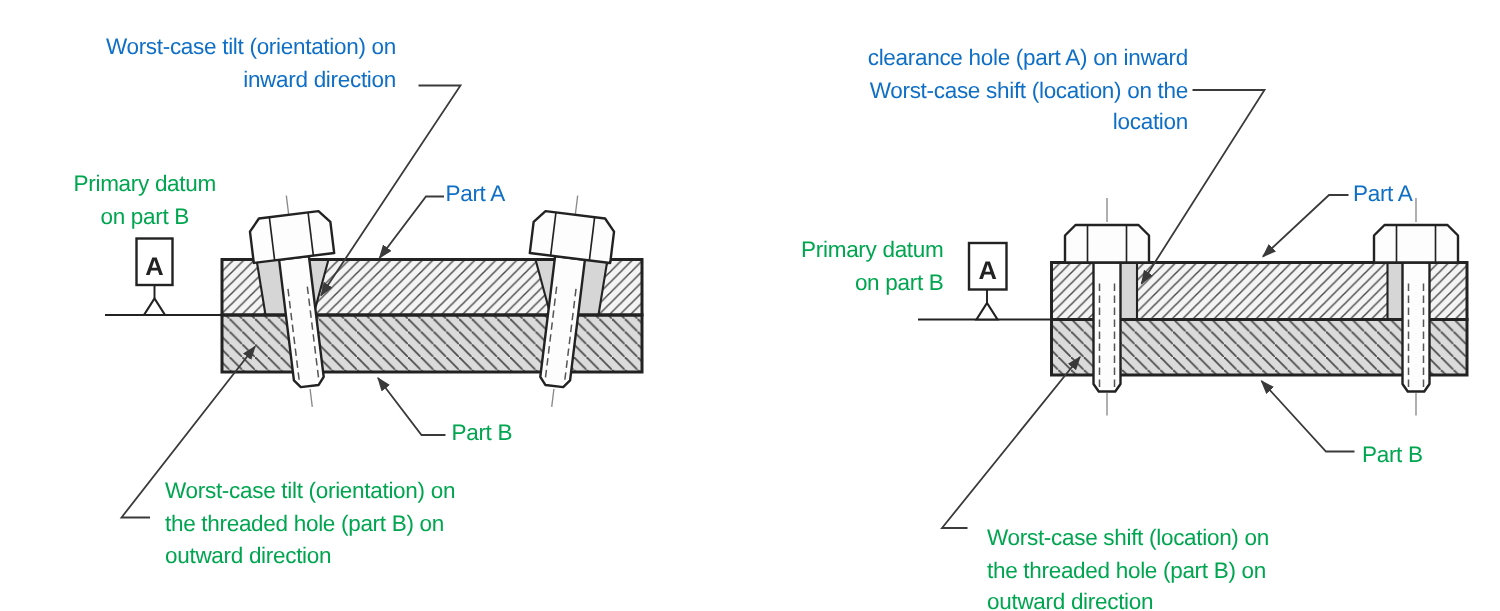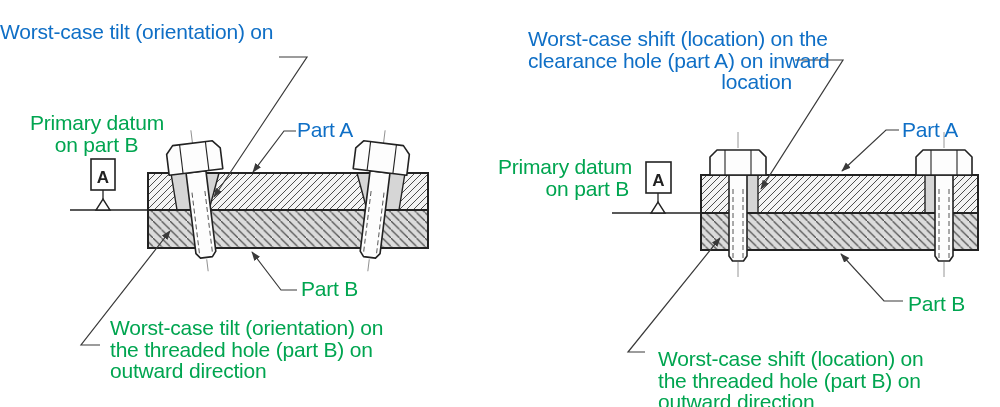--- a/index.html
+++ b/index.html
@@ -1,19 +1,19 @@
 <!DOCTYPE html>
 <html style="--blue: #0F6FC6; --green: #00A550; --ink: #222222; --hatch: #4d4d4d; --leader: #3a3a3a; --part_a_fill: #F4F4F4; --part_b_fill: #DBDBDB; --gap_fill: #D6D6D6; --bolt_fill: #FDFDFD; --centerline: #8a8a8a;"><head>
 <meta charset="utf-8">
 <style>
   html,body{margin:0;padding:0;background:#fff;}
   #canvas{position:relative;width:1000px;height:407px;background:#fff;overflow:hidden;
           font-family:"Liberation Sans",sans-serif;}
   #drawing{position:absolute;left:0;top:0;z-index:1;}
-  .ann{position:absolute;z-index:2;font-size:21px;line-height:21.5px;letter-spacing:-0.2px;white-space:nowrap;}
+  .ann{position:absolute;z-index:2;font-size:15px;line-height:21.5px;letter-spacing:-0.2px;white-space:nowrap;}
   .blue{color:var(--blue);}
   .green{color:var(--green);}
   .ra{text-align:right;}
   .ca{text-align:center;}
   
   .plateA-base{fill:var(--part_a_fill);}
   .plateB-base{fill:var(--part_b_fill);}
   .plate-outline{fill:none;stroke:var(--ink);stroke-width:2;}
   .hatchln{stroke:var(--hatch);stroke-width:1;}
   .hatchlnB{stroke:var(--hatch);stroke-width:1.2;}
@@ -147,40 +147,41 @@
 
       <path class="leader" marker-end="url(#arr)" d="M795,60 H843 L761,189"></path>
       <path class="leader" marker-end="url(#arr)" d="M899,130 H886 L842,171"></path>
       <path class="leader" marker-end="url(#arr)" d="M903,301 H884 L841,254"></path>
       <path class="leader" marker-end="url(#arr)" d="M645,352 H628 L720,238"></path>
     </g>
   </svg>
 
   <div class="ann blue ra" style="left:0px;top:21px;width:264px;">
     <div>Worst-case tilt (orientation) on</div>
+    <div>inward direction</div>
   </div>
 
   <div class="ann green ca" style="left:30px;top:112px;width:133px;">
     <div>Primary datum</div>
     <div>on part B</div>
   </div>
 
   <div class="ann blue" style="left:297px;top:119px;">Part A</div>
 
   <div class="ann green" style="left:301px;top:278px;">Part B</div>
 
   <div class="ann green" style="left:110px;top:317px;">
     <div>Worst-case tilt (orientation) on</div>
     <div>the threaded hole (part B) on</div>
     <div>outward direction</div>
   </div>
 
   <div class="ann blue ra" style="left:528px;top:28px;width:264px;">
+    <div>clearance hole (part A) on inward</div>
     <div>Worst-case shift (location) on the</div>
-    <div>clearance hole (part A) on inward</div>
     <div>location</div>
   </div>
 
   <div class="ann green ra" style="left:498px;top:156px;width:131px;">
     <div>Primary datum</div>
     <div>on part B</div>
   </div>
 
   <div class="ann blue" style="left:902px;top:119px;">Part A</div>
 

